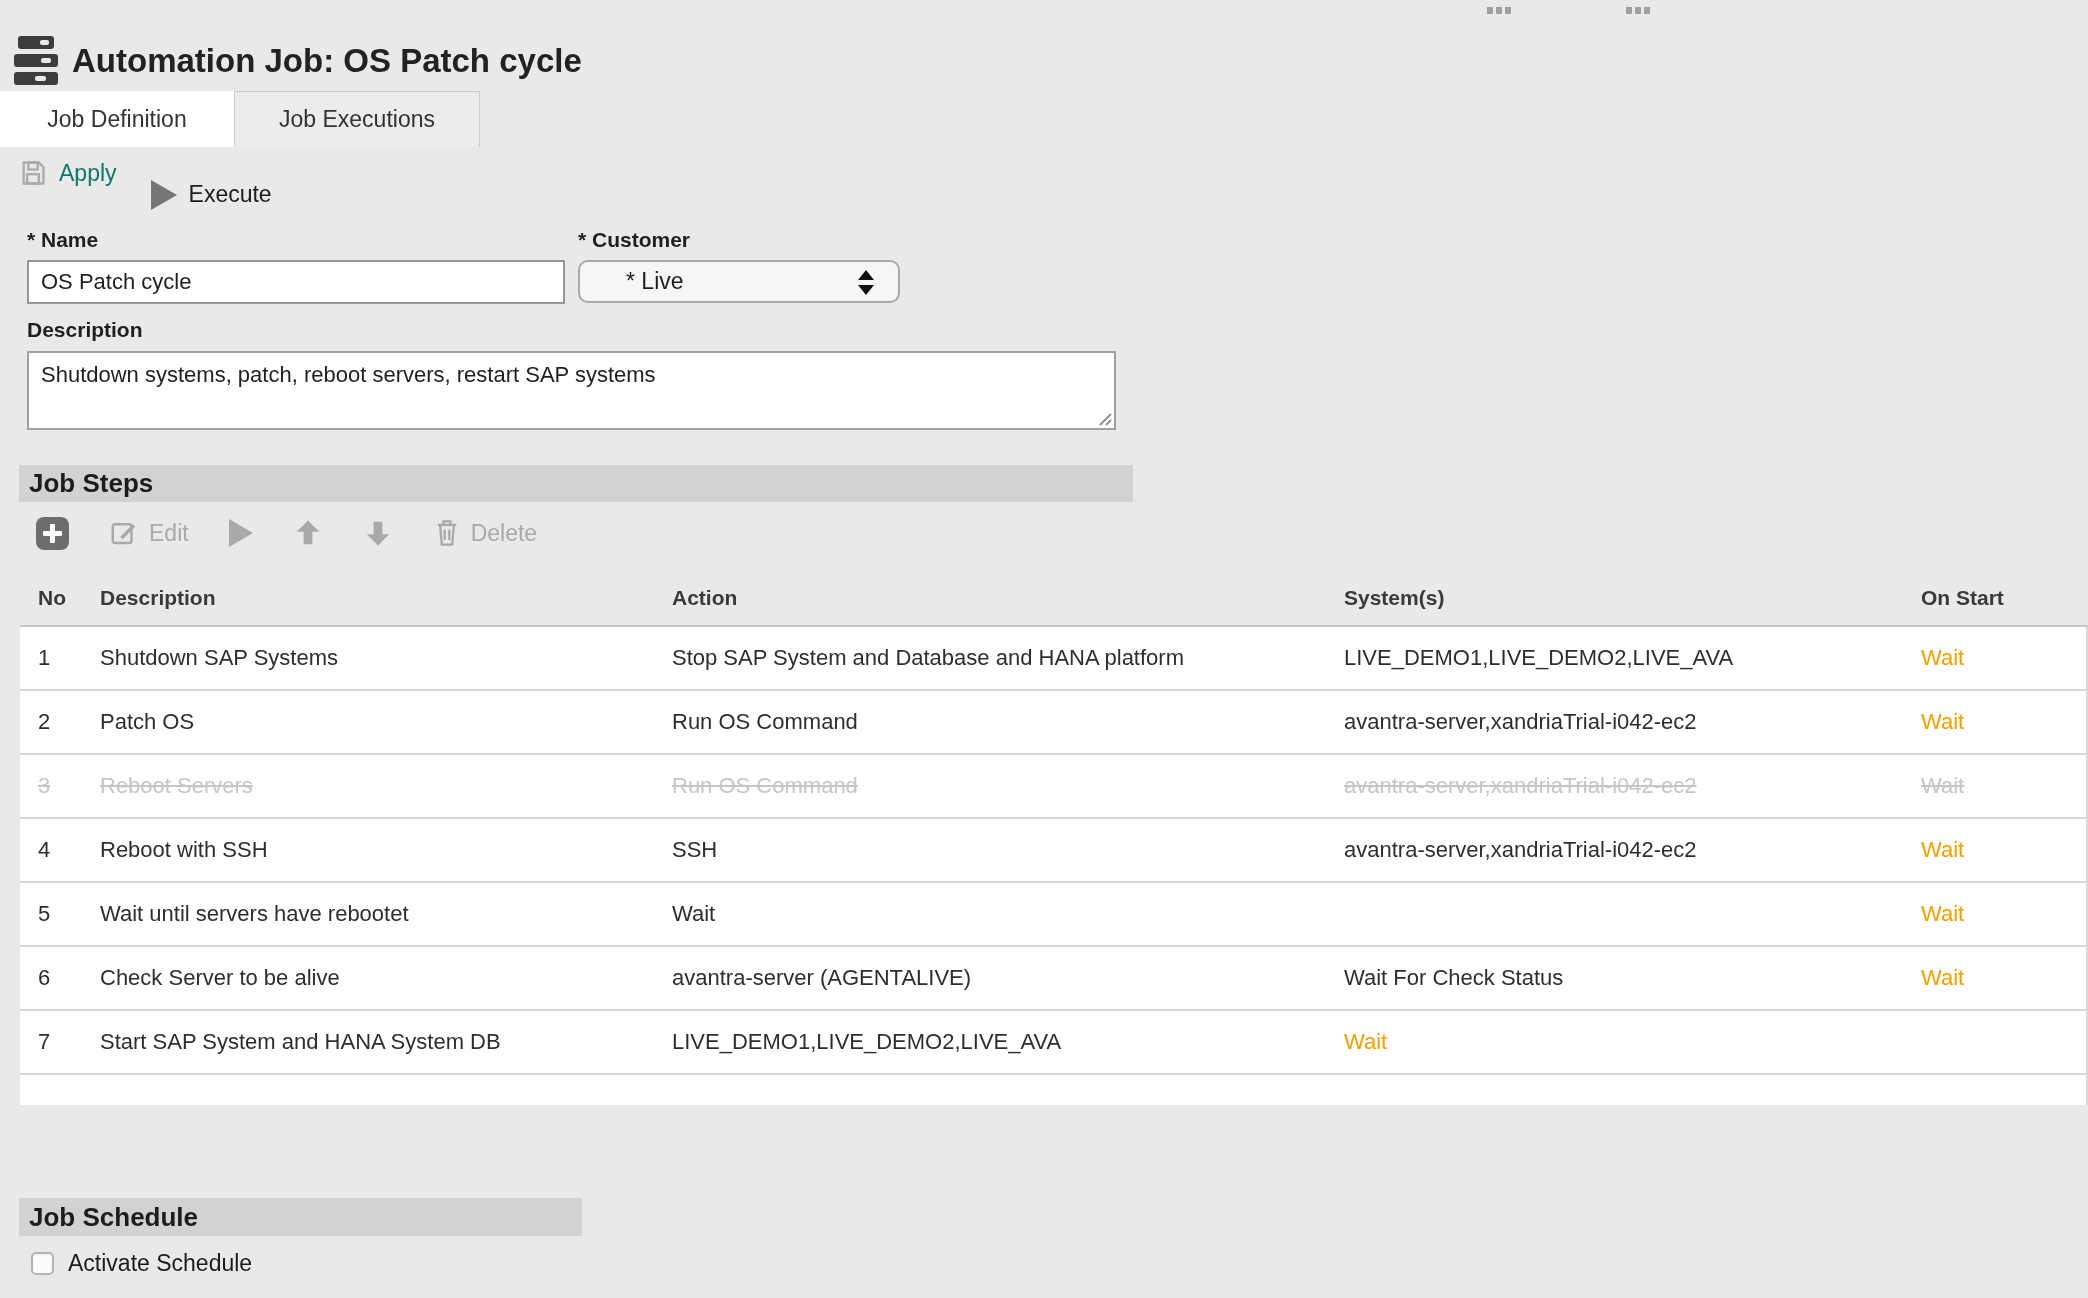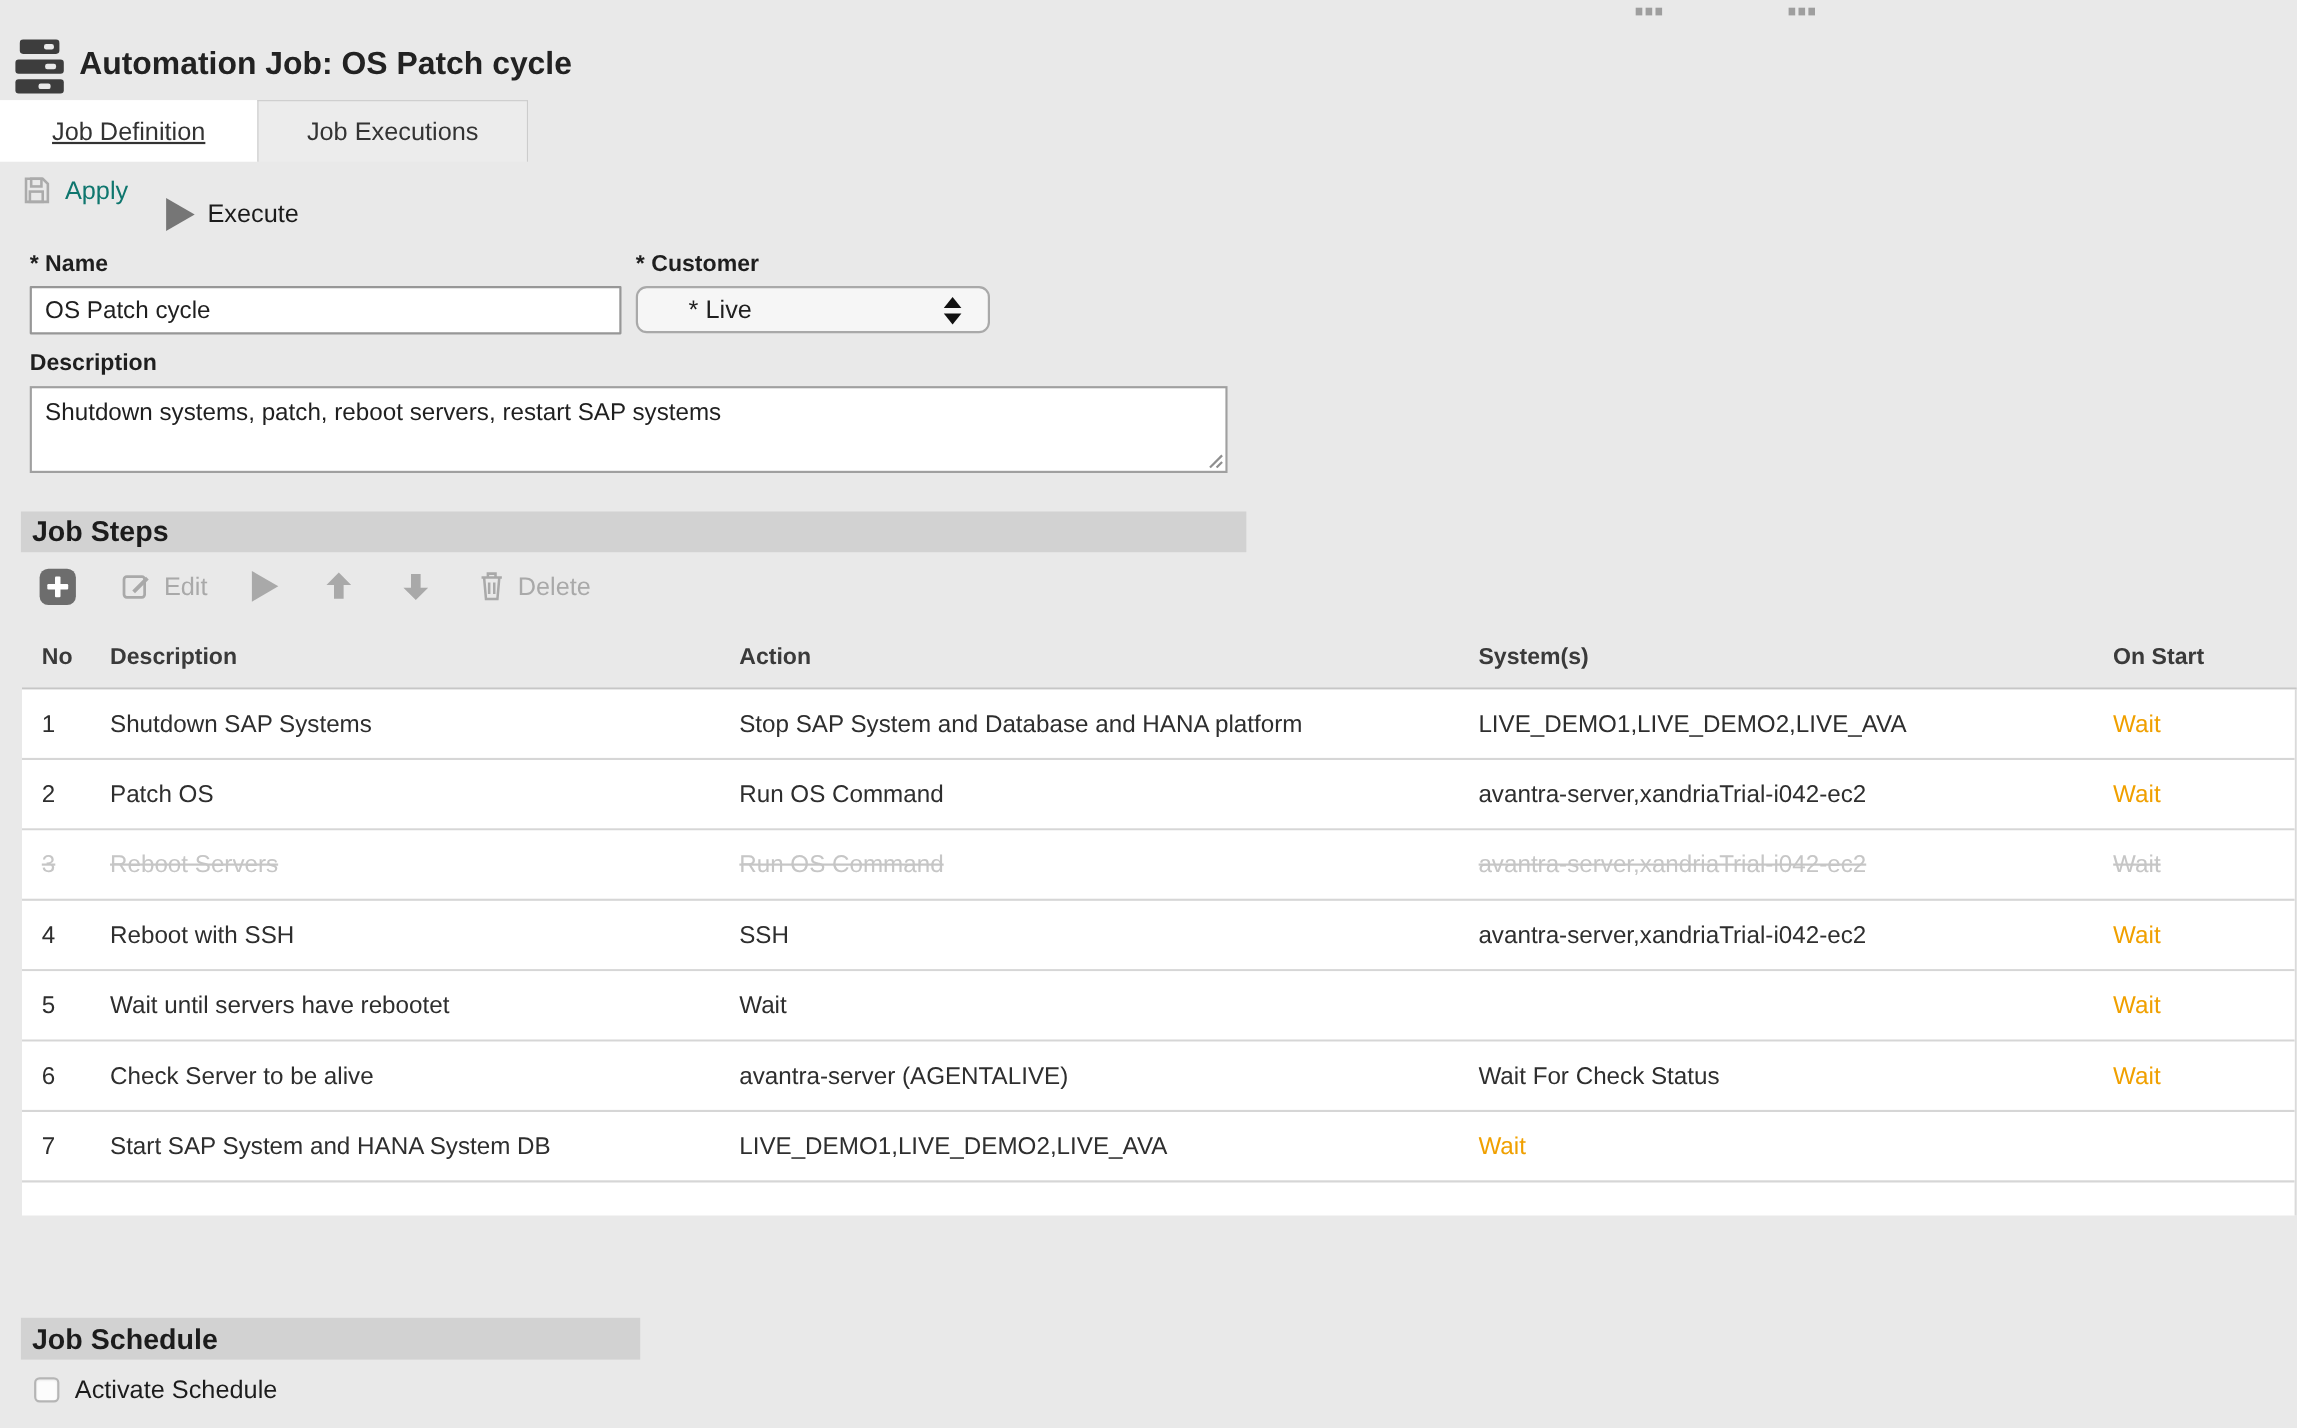--- a/index.html
+++ b/index.html
@@ -17,27 +17,27 @@
   
   .app-icon { left: 14px; top: 36px; width: 44px; height: 50px; }
   .app-icon .bar { position: absolute; height: 13px; background: #3d3d3d; border-radius: 3px; }
   .app-icon .bar.b1 { left: 4px;  top: 0;    width: 36px; }
   .app-icon .bar.b2 { left: 0;    top: 18px; width: 44px; }
   .app-icon .bar.b3 { left: 0;    top: 36px; width: 44px; }
   .app-icon .slot { position: absolute; height: 5px; background: #e9e9e9; border-radius: 2px; }
   .app-icon .s1 { left: 26px; top: 4px;  width: 9px; }
   .app-icon .s2 { left: 27px; top: 22px; width: 10px; }
   .app-icon .s3 { left: 21px; top: 40px; width: 11px; }
-  .page-title { left: 72px; top: 42px; font-size: 29px; font-weight: 700; color: #222; }
+  .page-title { left: 72px; top: 42px; font-size: 33px; font-weight: 700; color: #222; }
 
   
   .tabs { left: 0; top: 91px; height: 56px; display: flex; }
   .tab { height: 56px; display: flex; align-items: center; justify-content: center;
          font-size: 23px; color: #333; cursor: default; }
-  .tab.active { width: 234px; background: #ffffff; text-decoration: underline; }
+  .tab.active { width: 234px; background: #ffffff; }
   .tab.inactive { width: 246px; background: #ececec; border: 1px solid #cccccc; border-bottom: none; }
 
   
   .main-toolbar { left: 19px; top: 155px; height: 36px; display: flex; align-items: center; }
   .tool-btn { display: flex; align-items: center; gap: 12px; font-size: 23px; }
   .tool-btn.disabled { color: #0f766e; }
   .tool-btn.enabled { color: #1c1c1c; margin-top: 43px; }
   .main-toolbar .spacer { width: 34px; }
   .icon-svg { display: block; }
   .play-tri { width: 0; height: 0; border-top: 15px solid transparent; border-bottom: 15px solid transparent;

